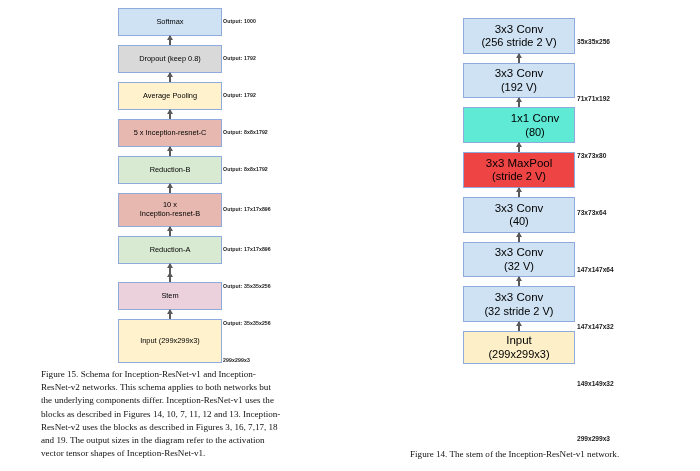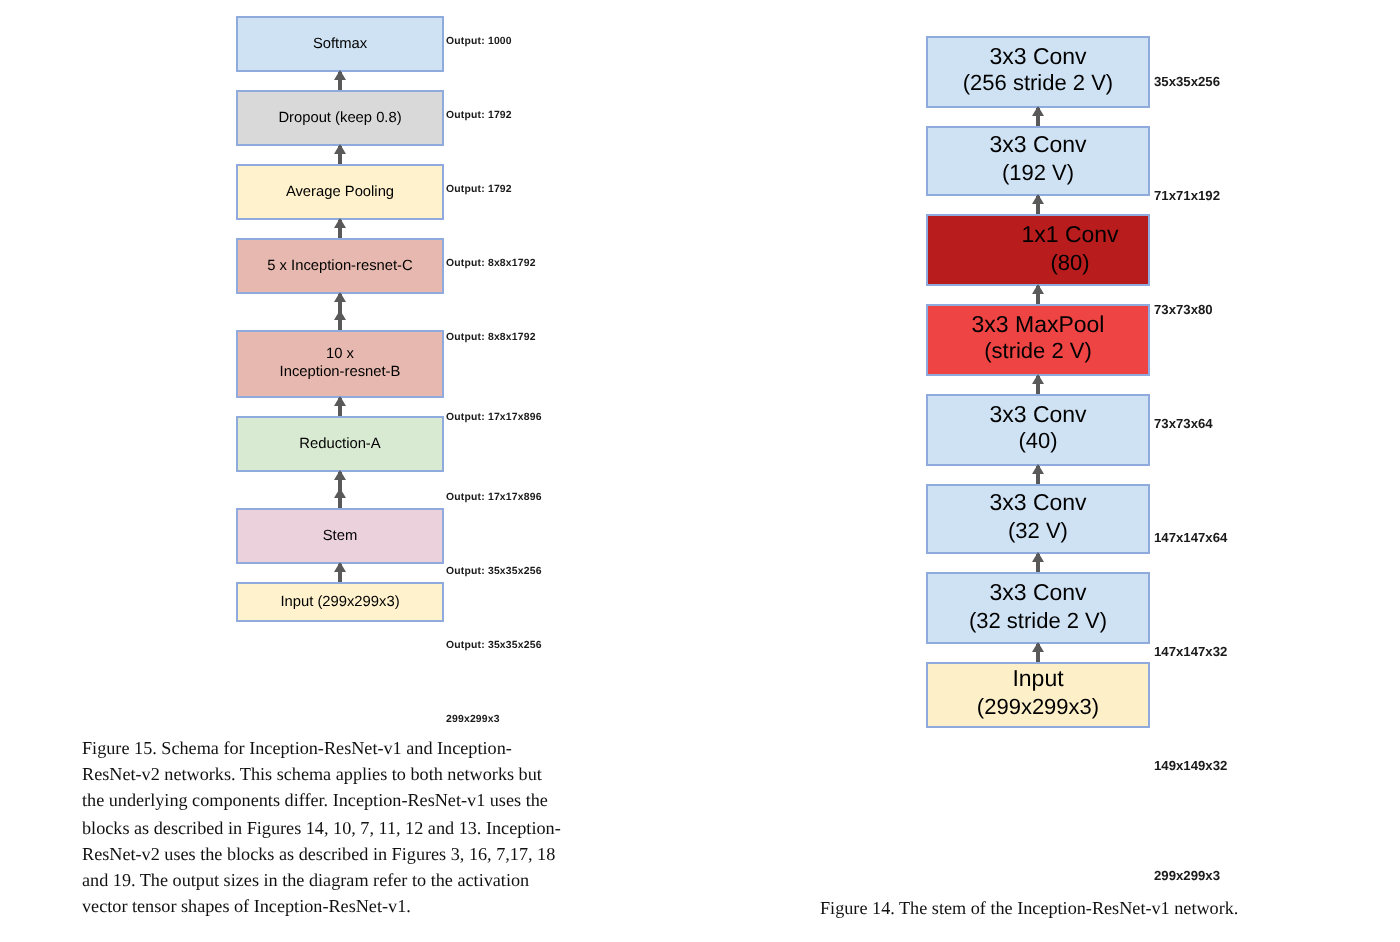--- a/index.html
+++ b/index.html
@@ -103,41 +103,44 @@
       <div class="node" style="height: 28px; background: rgb(255, 242, 204);">
         <span class="ln">Average Pooling</span>
       </div>
       <div class="ann" style="left: 105px; top: 84px;">Output: 1792</div>
       <div class="arrow" style="height: 9px;"></div>
       <div class="node" style="height: 28px; background: rgb(230, 184, 175);">
         <span class="ln">5 x Inception-resnet-C</span>
       </div>
       <div class="ann" style="left: 105px; top: 121px;">Output: 8x8x1792</div>
       <div class="arrow" style="height: 9px;"></div>
+      <div class="node" style="height: 28px; background: rgb(217, 234, 211);">
+        <span class="ln">Reduction-B</span>
+      </div>
       <div class="ann" style="left: 105px; top: 158px;">Output: 8x8x1792</div>
       <div class="arrow" style="height: 9px;"></div>
       <div class="node" style="height: 34px; background: rgb(230, 184, 175);">
         <span class="ln">10 x</span>
         <span class="ln sub">Inception-resnet-B</span>
       </div>
       <div class="ann" style="left: 105px; top: 198px;">Output: 17x17x896</div>
       <div class="arrow" style="height: 9px;"></div>
       <div class="node" style="height: 28px; background: rgb(217, 234, 211);">
         <span class="ln">Reduction-A</span>
       </div>
       <div class="ann" style="left: 105px; top: 238px;">Output: 17x17x896</div>
       <div class="arrow" style="height: 9px;"></div>
       <div class="ann" style="left: 105px; top: 275px;">Output: 35x35x256</div>
       <div class="arrow" style="height: 9px;"></div>
       <div class="node" style="height: 28px; background: rgb(234, 209, 220);">
         <span class="ln">Stem</span>
       </div>
       <div class="ann" style="left: 105px; top: 312px;">Output: 35x35x256</div>
       <div class="arrow" style="height: 9px;"></div>
-      <div class="node" style="height: 20px; background: rgb(255, 242, 204);">
+      <div class="node" style="height: 44px; background: rgb(255, 242, 204);">
         <span class="ln">Input (299x299x3)</span>
       </div>
       <div class="ann" style="left: 105px; top: 349px;">299x299x3</div>
     </div>
   <div class="caption" id="cap15">
       <span class="cap-line">Figure 15.  Schema for Inception-ResNet-v1  and Inception-</span>
       <span class="cap-line">ResNet-v2 networks.  This schema applies to both networks but</span>
       <span class="cap-line">the underlying components differ.  Inception-ResNet-v1 uses the</span>
       <span class="cap-line">blocks as described in Figures 14, 10, 7, 11, 12 and 13. Inception-</span>
       <span class="cap-line">ResNet-v2 uses the blocks as described in Figures 3, 16, 7,17, 18</span>
@@ -151,21 +154,21 @@
         <span class="ln sub">(256 stride 2 V)</span>
       </div>
       <div class="ann-r" style="left: 114px; top: 20px;">35x35x256</div>
       <div class="arrow" style="height: 9px;"></div>
       <div class="node" style="height: 48px; background: rgb(207, 226, 243);">
         <span class="ln">3x3 Conv</span>
         <span class="ln sub">(192 V)</span>
       </div>
       <div class="ann-r" style="left: 114px; top: 77px;">71x71x192</div>
       <div class="arrow" style="height: 9px;"></div>
-      <div class="node" style="height: 48px; background: #b91c1c; padding-left: 32px;">
+      <div class="node" style="height: 48px; background: #5eead4; padding-left: 32px;">
         <span class="ln">1x1 Conv</span>
         <span class="ln sub">(80)</span>
       </div>
       <div class="ann-r" style="left: 114px; top: 134px;">73x73x80</div>
       <div class="arrow" style="height: 9px;"></div>
       <div class="node" style="height: 48px; background: #ef4444;">
         <span class="ln">3x3 MaxPool</span>
         <span class="ln sub">(stride 2 V)</span>
       </div>
       <div class="ann-r" style="left: 114px; top: 191px;">73x73x64</div>

